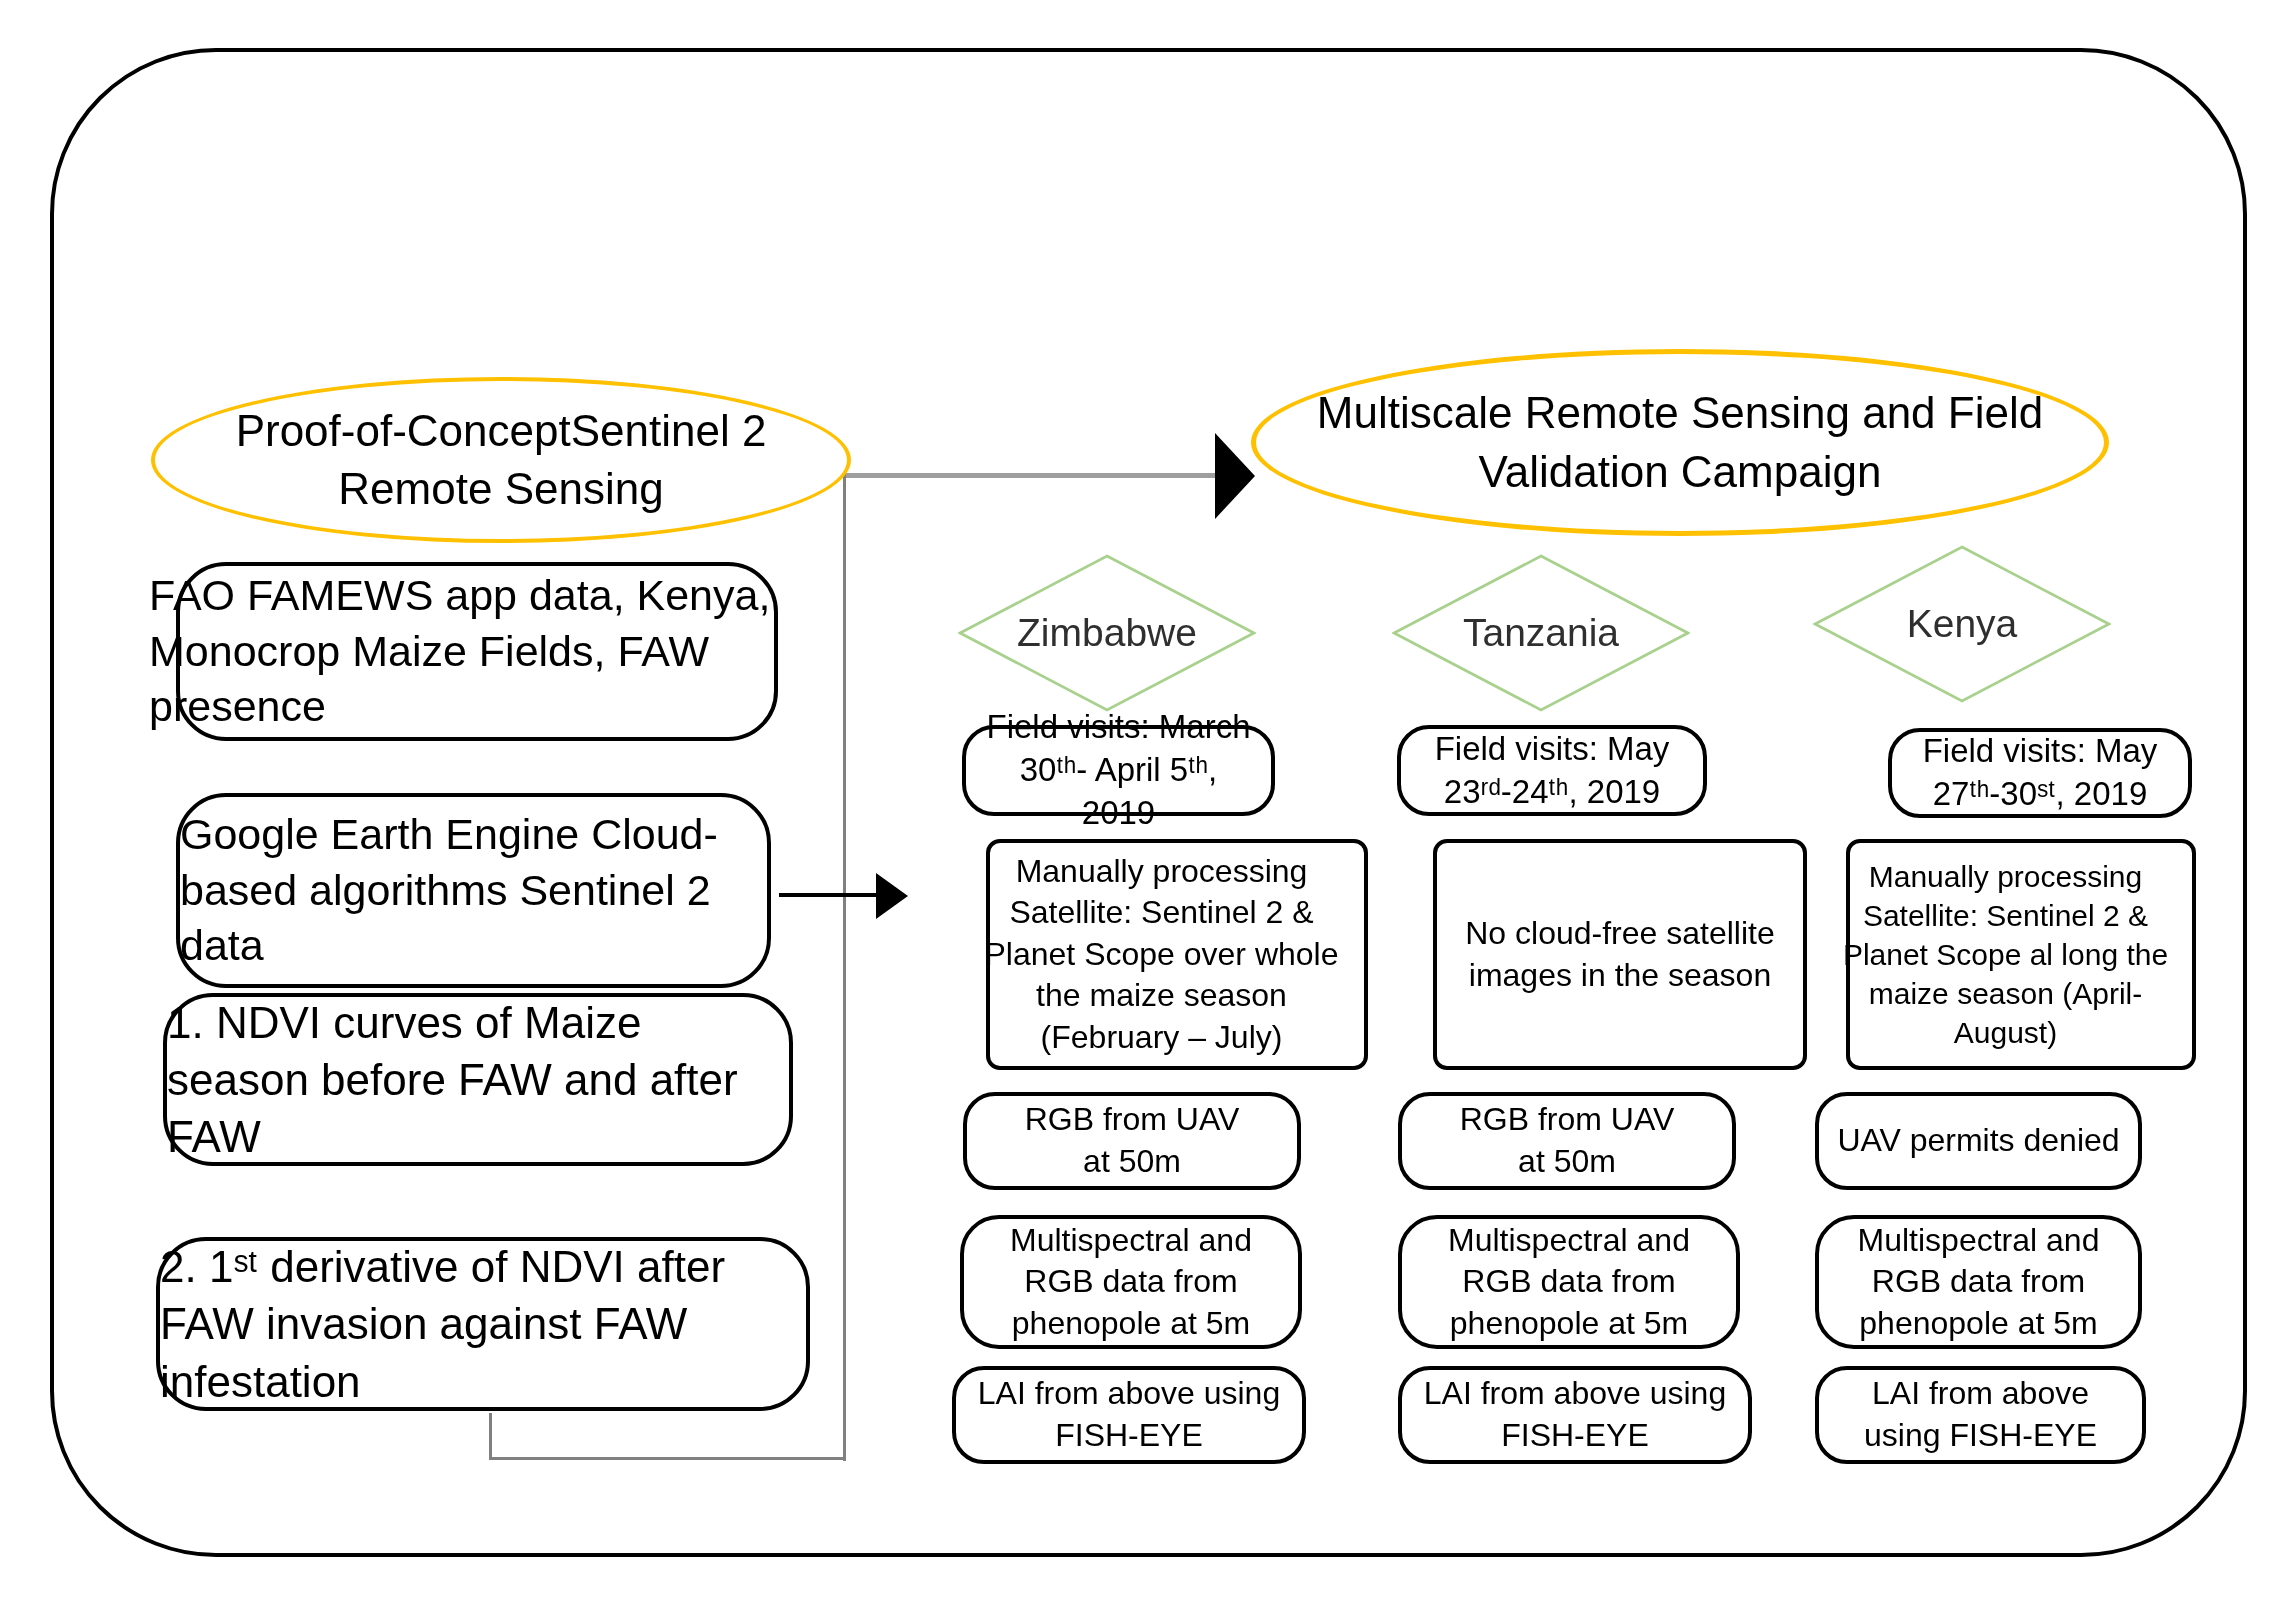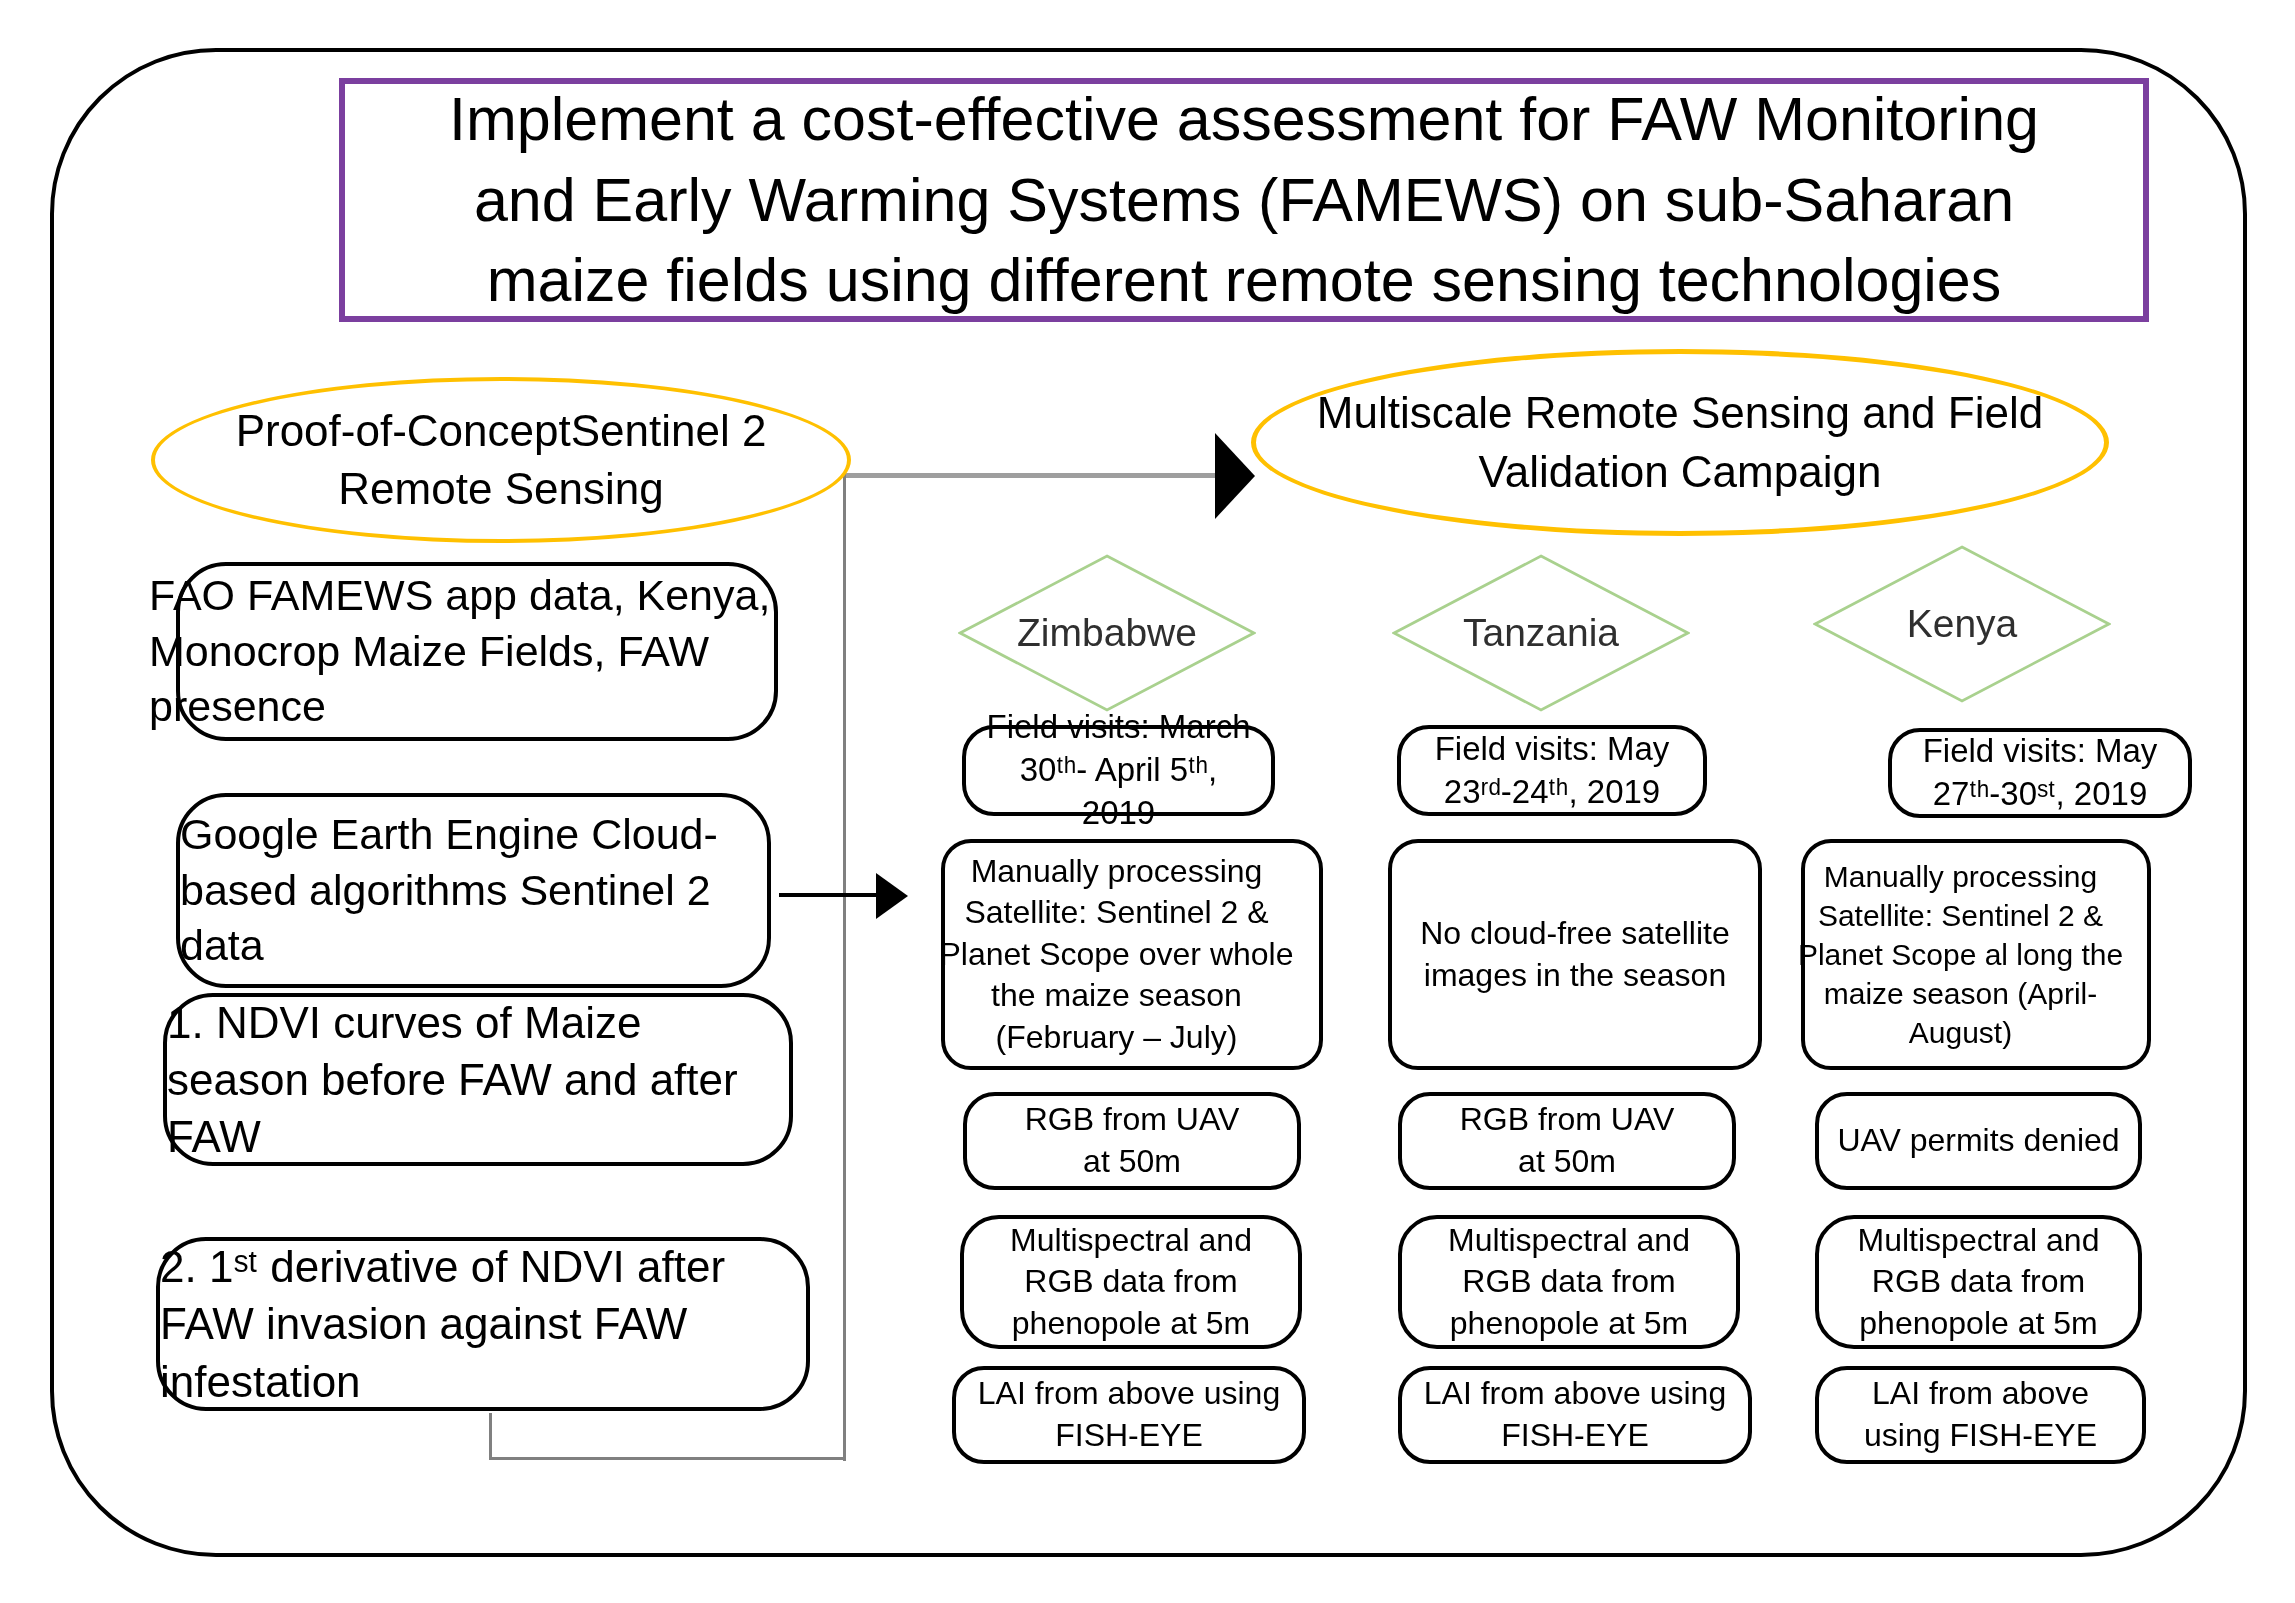--- a/index.html
+++ b/index.html
@@ -48,21 +48,21 @@
 
   .cbox {
     background: #ffffff;
     border: 4.2px solid #000000;
     border-radius: 32px;
     display: flex; align-items: center; justify-content: center;
     text-align: center;
     font-size: 32px; line-height: 1.3;
     padding: 0 12.5px;
   }
-  .r-big { border-radius: 30px; }
+  .r-big { border-radius: 14px; margin-left: 45px; }
   .fs-sm { font-size: 30px; }
 
   .overflow-text .txt { width: calc(100% + 62px); margin-left: -31px; }
 
   .diamond {
     display: flex; align-items: center; justify-content: center;
     text-align: center;
   }
   .diamond svg { position: absolute; left: 0; top: 0; width: 100%; height: 100%; }
   .diamond .txt { position: relative; font-size: 39px; color: #2f2f2f; }
@@ -83,23 +83,20 @@
     border-left: 32px solid #000000;
   }
 </style>
 </head>
 <body>
 
 <div class="canvas">
 
   <div class="abs outer-frame" style="left:50px; top:48px; width:2197px; height:1509px;"></div>
 
-  <div class="abs title-box" style="left:339px; top:78px; width:1810px; height:244px;">
-    <span class="txt">Implement a cost-effective assessment for FAW Monitoring and Early Warming Systems  (FAMEWS) on sub-Saharan maize fields using different remote sensing technologies</span>
-  </div>
 
   <div class="abs hline hline-main" style="left:843px; top:473px; width:377px; height:4.8px;"></div>
   <div class="abs arrowhead-big" style="left:1215px; top:433px;"></div>
   <div class="abs vline" style="left:843px; top:473px; width:2.8px; height:988px;"></div>
   <div class="abs hline" style="left:489px; top:1457px; width:357px; height:2.8px;"></div>
   <div class="abs vline" style="left:489px; top:1413px; width:2.8px; height:47px;"></div>
 
   <div class="abs" style="left:779px; top:893px; width:98px; height:3.5px; background:#000;"></div>
   <div class="abs arrowhead-small" style="left:876px; top:873px;"></div>
 

